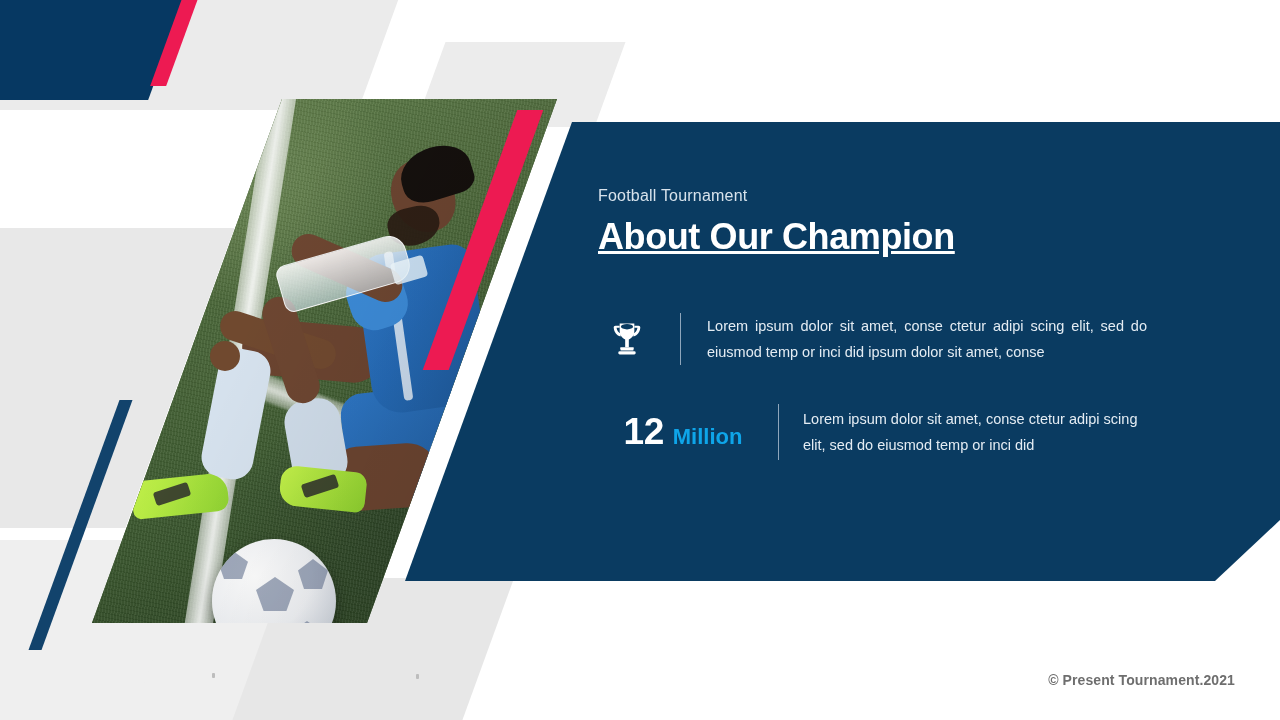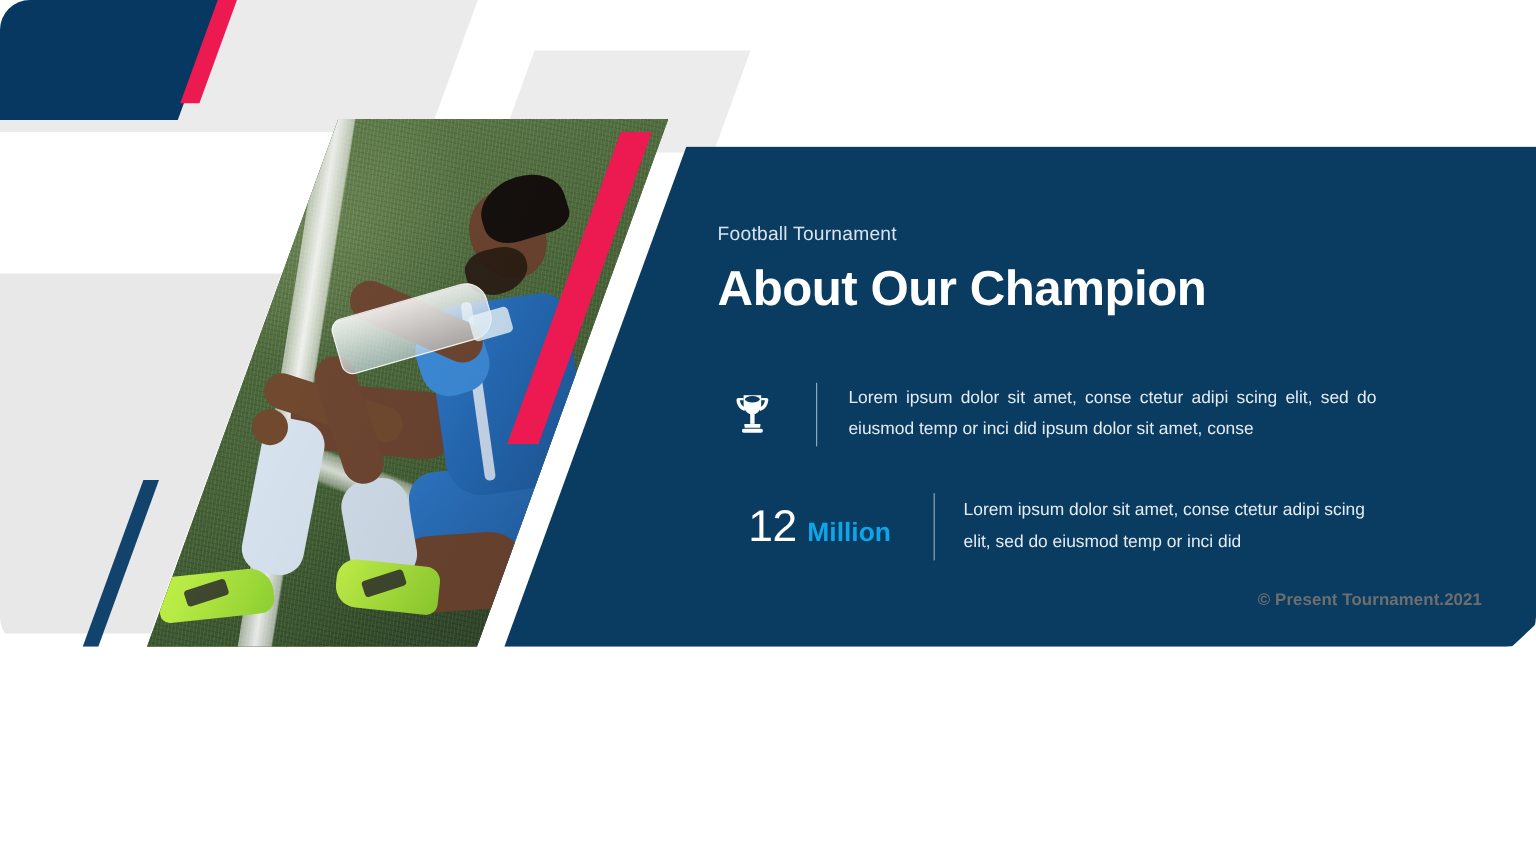--- a/index.html
+++ b/index.html
@@ -3,25 +3,24 @@
 <meta charset="utf-8">
 <style>
   html, body {
     margin: 0;
     padding: 0;
     background: #ffffff;
   }
   .slide {
     position: relative;
     width: 1280px;
-    height: 539px;
+    height: 720px;
     overflow: hidden;
     background: #ffffff;
     font-family: "Liberation Sans", sans-serif;
-    border-radius: 25px;
   }
 
   
   .bg-layer {
     position: absolute;
     inset: 0;
     overflow: hidden;
   }
   .shape {
     position: absolute;
@@ -345,25 +344,26 @@
   }
 
   .eyebrow {
     color: #d8e3ec;
     font-size: 16px;
     letter-spacing: 0.2px;
     margin-bottom: 9px;
   }
   .headline {
     color: #ffffff;
-    font-size: 41px;
+    font-size: 36px;
     font-weight: bold;
     line-height: 1.27;
     letter-spacing: -0.4px;
     margin: 0;
+    text-decoration: underline;
   }
 
   .feature-row {
     display: flex;
     align-items: center;
     margin-top: 53px;
   }
   .trophy-icon {
     width: 58px;
     flex: 0 0 58px;
@@ -394,21 +394,21 @@
   .stat-value {
     display: flex;
     align-items: baseline;
     width: 170px;
     flex: 0 0 170px;
     justify-content: center;
   }
   .stat-number {
     color: #ffffff;
     font-size: 37px;
-    font-weight: normal;
+    font-weight: bold;
     letter-spacing: -0.5px;
   }
   .stat-unit {
     color: #0ea5e9;
     font-size: 22px;
     font-weight: bold;
     margin-left: 9px;
   }
   .stat-divider {
     width: 1px;

